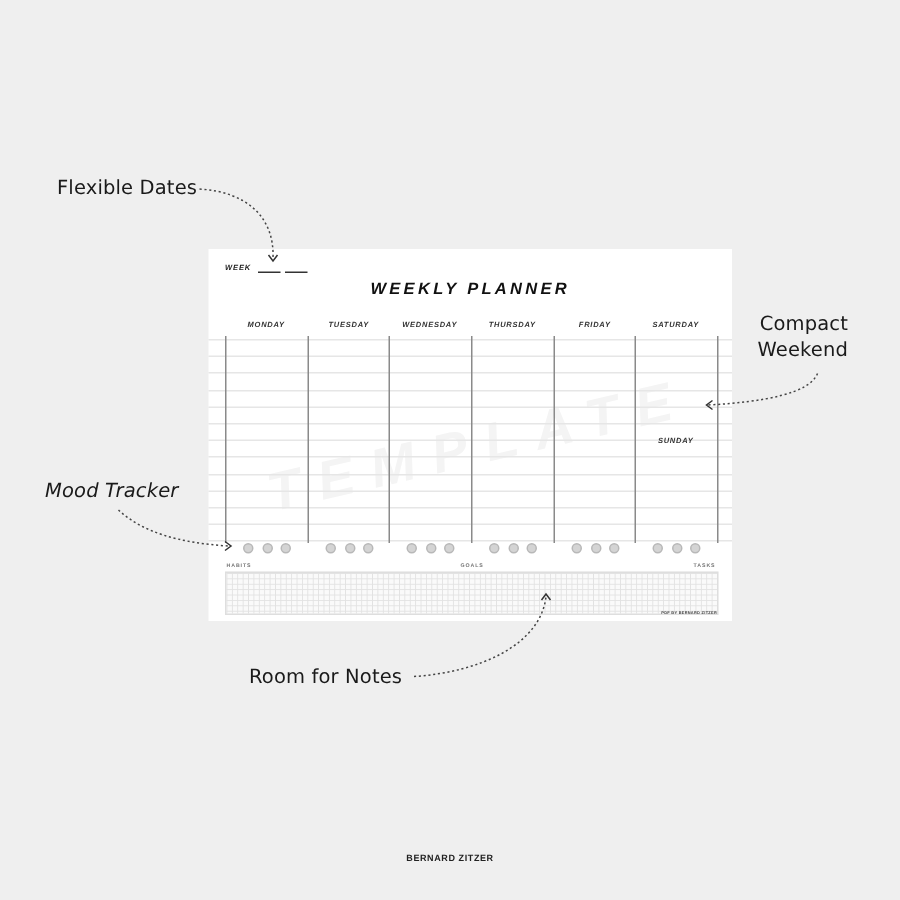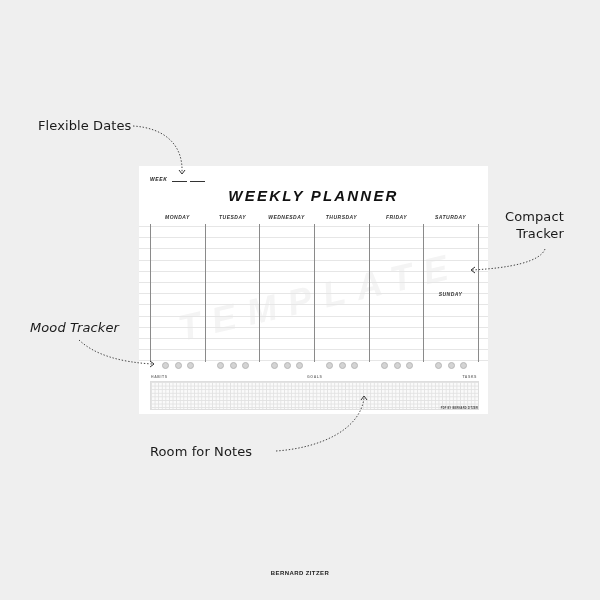--- a/index.html
+++ b/index.html
@@ -27,21 +27,21 @@
       position: absolute; left: 11px; top: 10px;
       font-family: "Liberation Sans", sans-serif; font-weight: 700; font-style: italic;
       font-size: 5px; letter-spacing: 0.6px; color: #222;
     }
     .week-line {
       position: absolute; top: 15px; height: 0; border-top: 0.8px solid #333;
     }
     .title {
       position: absolute; left: 0; width: 349px; top: 21px; text-align: center;
       font-family: "Liberation Sans", sans-serif; font-weight: 900; font-style: italic;
-      font-size: 15px; letter-spacing: 2.2px; color: #111;
+      font-size: 11px; letter-spacing: 2.2px; color: #111;
     }
     .day-label {
       position: absolute; top: 48px; width: 55px; text-align: center;
       font-family: "Liberation Sans", sans-serif; font-weight: 700; font-style: italic;
       font-size: 5px; letter-spacing: 0.5px; color: #333;
     }
     .rule {
       position: absolute; left: 0; width: 349px; height: 0; border-top: 0.7px solid #e6e6e6;
     }
     .divider {
@@ -86,24 +86,24 @@
       font-family: "Liberation Sans", sans-serif; font-weight: 700;
       font-size: 6px; letter-spacing: 0.4px; color: #222;
     }
   </style>
 </head>
 <body>
 
 <div class="callout" style="left:38px; top:118px;">Flexible Dates</div>
 <div class="callout compact" style="left:505px; top:208px;">
   <div>Compact</div>
-  <div>Tracker</div>
+  <div>Weekend</div>
 </div>
 <div class="callout" style="left:30px; top:320px;font-style:italic;">Mood Tracker</div>
-<div class="callout" style="left:150px; top:444px;">Room for Notes</div>
+<div class="callout" style="left:166px; top:444px;">Room for Notes</div>
 
 <div class="card">
   <div class="week">WEEK</div>
   <div class="week-line" style="left:33px; width:15px;"></div>
   <div class="week-line" style="left:51px; width:15px;"></div>
 
   <div class="title">WEEKLY PLANNER</div>
 
   <div class="watermark">TEMPLATE</div>
 

